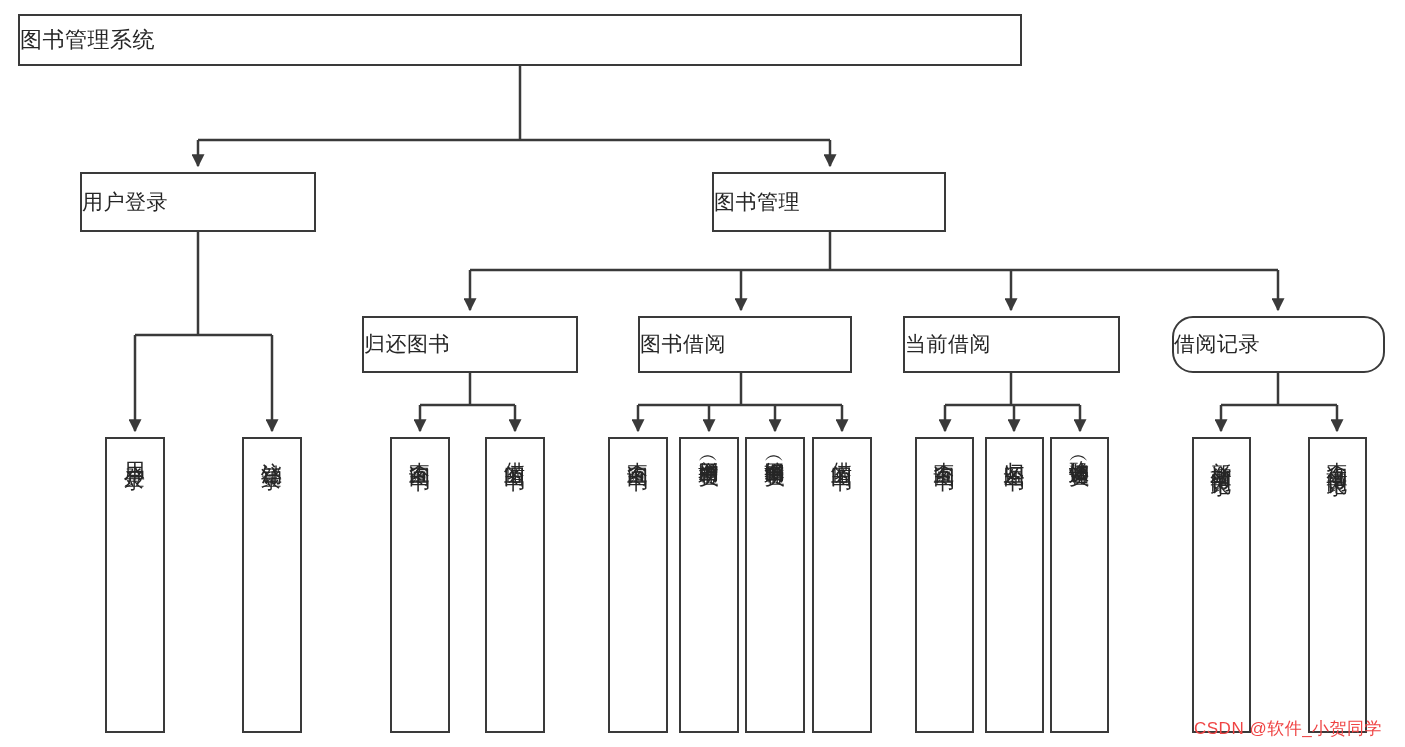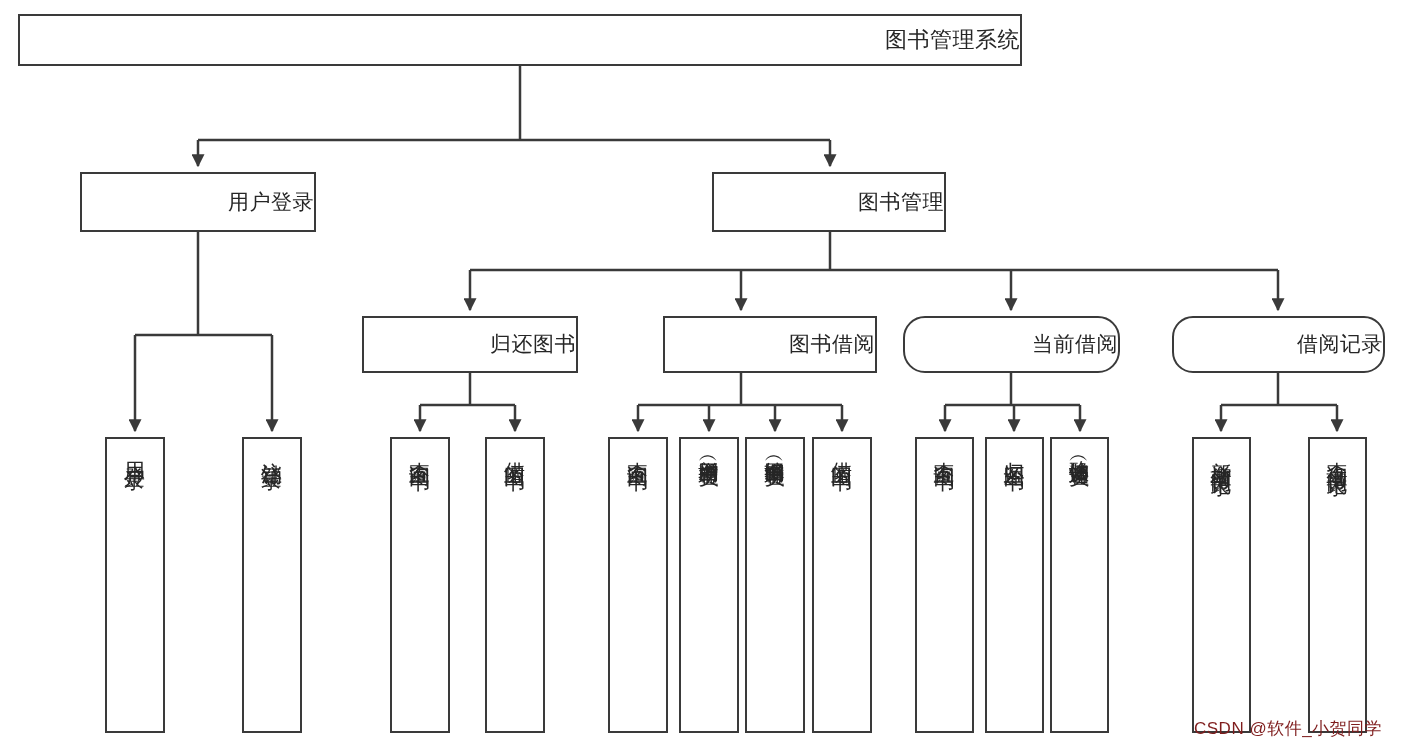--- a/index.html
+++ b/index.html
@@ -25,21 +25,21 @@
     height: 747px;
     pointer-events: none;
   }
   .node {
     position: absolute;
     box-sizing: border-box;
     border: 2.5px solid #3a3a3a;
     background: #ffffff;
     display: flex;
     align-items: center;
-    justify-content: flex-end;
+    justify-content: flex-start;
     color: #262626;
   }
   .node .label {
     display: block;
     text-align: center;
     line-height: 1.18;
     white-space: nowrap;
   }
   
   .node.h .label {
@@ -62,21 +62,21 @@
     line-height: 1.0;
     letter-spacing: 3px;
     white-space: nowrap;
   }
   .node.v.tall .label {
     font-size: 20px;
     letter-spacing: 1px;
   }
   .watermark {
     position: absolute;
-    color: #7f1d1d;
+    color: #ef4444;
     font-size: 17px;
     white-space: nowrap;
     letter-spacing: 0.5px;
   }
 </style>
 </head>
 <body>
 
 <div id="canvas">
 
@@ -137,24 +137,24 @@
   <div class="node h" style="left:80px; top:172px; width:236px; height:60px;">
     <span class="label">用户登录</span>
   </div>
   <div class="node h" style="left:712px; top:172px; width:234px; height:60px;font-family:Liberation Serif, serif;">
     <span class="label">图书管理</span>
   </div>
 
   <div class="node h" style="left:362px; top:316px; width:216px; height:57px;">
     <span class="label">归还图书</span>
   </div>
-  <div class="node h" style="left:663px; top:316px; width:214px; height:57px;">
+  <div class="node h" style="left:638px; top:316px; width:214px; height:57px;">
     <span class="label">图书借阅</span>
   </div>
-  <div class="node h" style="left:903px; top:316px; width:217px; height:57px;border-radius:22px;">
+  <div class="node h" style="left:903px; top:316px; width:217px; height:57px;">
     <span class="label">当前借阅</span>
   </div>
   <div class="node h" style="left:1172px; top:316px; width:213px; height:57px;border-radius:21px;">
     <span class="label">借阅记录</span>
   </div>
 
   <div class="node v" style="left:105px; top:437px; width:60px; height:296px;">
     <span class="label">用户登录</span>
   </div>
   <div class="node v" style="left:242px; top:437px; width:60px; height:296px;">

